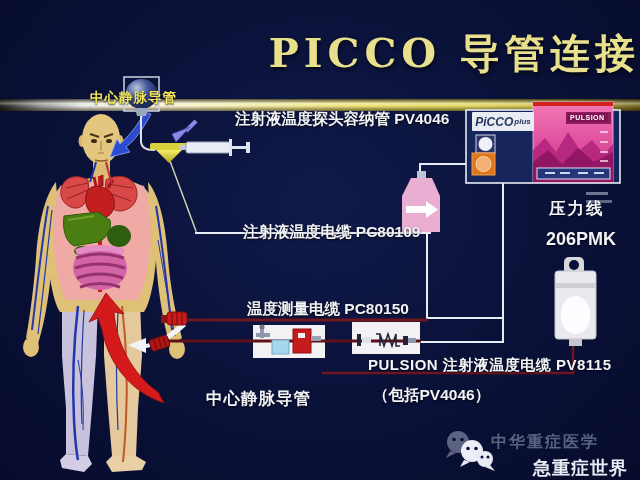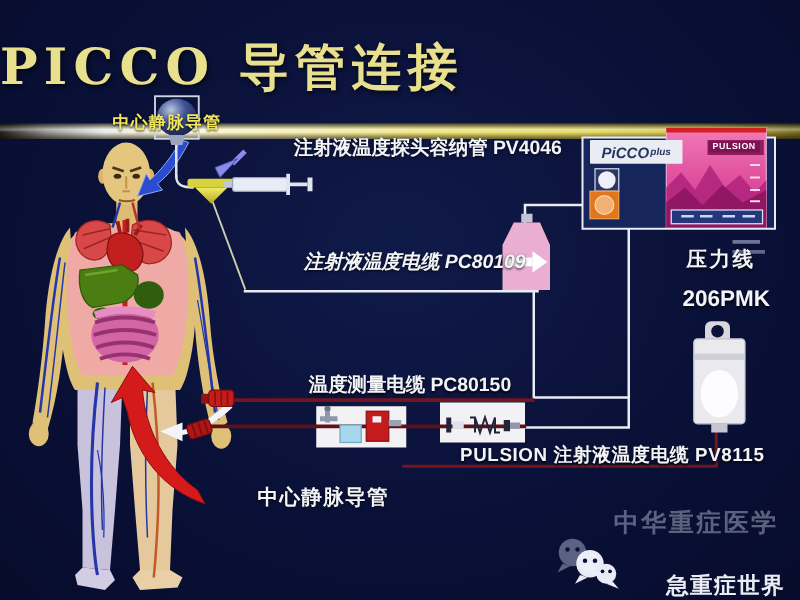--- a/index.html
+++ b/index.html
@@ -2,56 +2,56 @@
 <html><head>
 <meta charset="utf-8">
 <style>
   html,body{margin:0;padding:0;background:#000;}
   .stage{
     position:relative;width:640px;height:480px;overflow:hidden;
     background:radial-gradient(ellipse at 50% 42%, #101a4a 0%, #0a1138 55%, #070c2c 100%);
     font-family:"Liberation Sans", sans-serif;
   }
   .title{
-    position:absolute;left:0;right:0;top:26px;text-align:left;z-index:4;
+    position:absolute;left:0;right:0;top:26px;text-align:right;z-index:4;
     font-family:"DejaVu Serif", serif;font-weight:bold;font-size:40px;
     color:#e9e08d;letter-spacing:5px;text-shadow:1px 2px 4px rgba(0,0,0,.7);
   }
   .metal-bar{
     position:absolute;left:0;top:99px;width:640px;height:12px;z-index:1;
     background:
       linear-gradient(180deg, rgba(15,12,0,.70) 0%, rgba(255,255,255,.35) 38%, rgba(255,255,255,.05) 58%, rgba(25,18,0,.60) 100%),
       linear-gradient(90deg,#151210 0%,#8e8e8e 6%,#e8e8e2 13%,#fbf7d8 22%,#f3ecaa 38%,#ede273 55%,#e3d75c 72%,#c9bb45 88%,#6e6118 100%);
   }
   svg.draw{position:absolute;left:0;top:0;z-index:2;}
   .lbl{
     position:absolute;z-index:5;white-space:nowrap;font-weight:bold;
     color:#f2f4f8;text-shadow:0 1px 2px rgba(0,0,0,.85);line-height:1;padding-left:44px;
   }
   .l-central{left:46px;top:91px;font-size:13.5px;color:#f2e75c;letter-spacing:1px;}
   .l-housing{left:191px;top:111px;font-size:15.5px;}
-  .l-cable109{left:199px;top:202px;font-size:15.5px;font-style:italic;}
+  .l-cable109{left:199px;top:224px;font-size:15.5px;}
   .l-pressure{left:505px;top:200px;font-size:16.5px;letter-spacing:2px;}
   .l-206{left:502px;top:230px;font-size:18px;}
   .l-cable150{left:203px;top:301px;font-size:15.5px;}
   .l-transducer{left:324px;top:357px;font-size:15px;letter-spacing:.5px;}
   .l-note{left:329px;top:387px;font-size:15.5px;}
   .l-arterial{left:162px;top:390px;font-size:16.5px;letter-spacing:1px;}
   .monitor-brand{
-    position:absolute;z-index:5;left:472px;top:112px;width:74px;height:19px;
+    position:absolute;z-index:5;left:472px;top:112px;width:62px;height:19px;
     background:#e9edf3;color:#25365e;font-size:12px;font-weight:bold;font-style:italic;
     display:flex;align-items:center;justify-content:center;border-radius:1px;
   }
   .monitor-brand sup{font-size:8px;font-weight:bold;margin-left:1px;}
   .screen-logo{
     position:absolute;z-index:5;left:567px;top:113px;font-size:7px;font-weight:bold;
     color:#fff;background:rgba(124,16,80,.85);padding:1px 3px;letter-spacing:.5px;
   }
   .wm{position:absolute;z-index:6;font-weight:bold;white-space:nowrap;line-height:1;}
-  .wm-back{left:491px;top:409px;font-size:20px;color:rgba(205,214,236,.42);letter-spacing:2px;}
+  .wm-back{left:491px;top:434px;font-size:16px;color:rgba(205,214,236,.42);letter-spacing:2px;}
   .wm-front{left:533px;top:459px;font-size:18px;color:rgba(246,249,255,.95);letter-spacing:1px;}
 </style>
 </head>
 <body>
 
 <div class="stage">
 
   <div class="metal-bar"></div>
 
   <svg class="draw" width="640" height="480" viewBox="0 0 640 480">
@@ -266,20 +266,21 @@
 
   <div class="title">PICCO 导管连接</div>
 
   <div class="lbl l-central">中心静脉导管</div>
   <div class="lbl l-housing">注射液温度探头容纳管 PV4046</div>
   <div class="lbl l-cable109">注射液温度电缆 PC80109</div>
   <div class="lbl l-pressure">压力线</div>
   <div class="lbl l-206">206PMK</div>
   <div class="lbl l-cable150">温度测量电缆 PC80150</div>
   <div class="lbl l-transducer">PULSION 注射液温度电缆 PV8115</div>
+  <div class="lbl l-note">（包括PV4046）</div>
   <div class="lbl l-arterial">中心静脉导管</div>
 
   <div class="monitor-brand">
     <span>PiCCO</span>
       <sup>plus</sup>
   </div>
   <div class="screen-logo">PULSION</div>
 
   <div class="wm wm-back">中华重症医学</div>
   <div class="wm wm-front">急重症世界</div>

